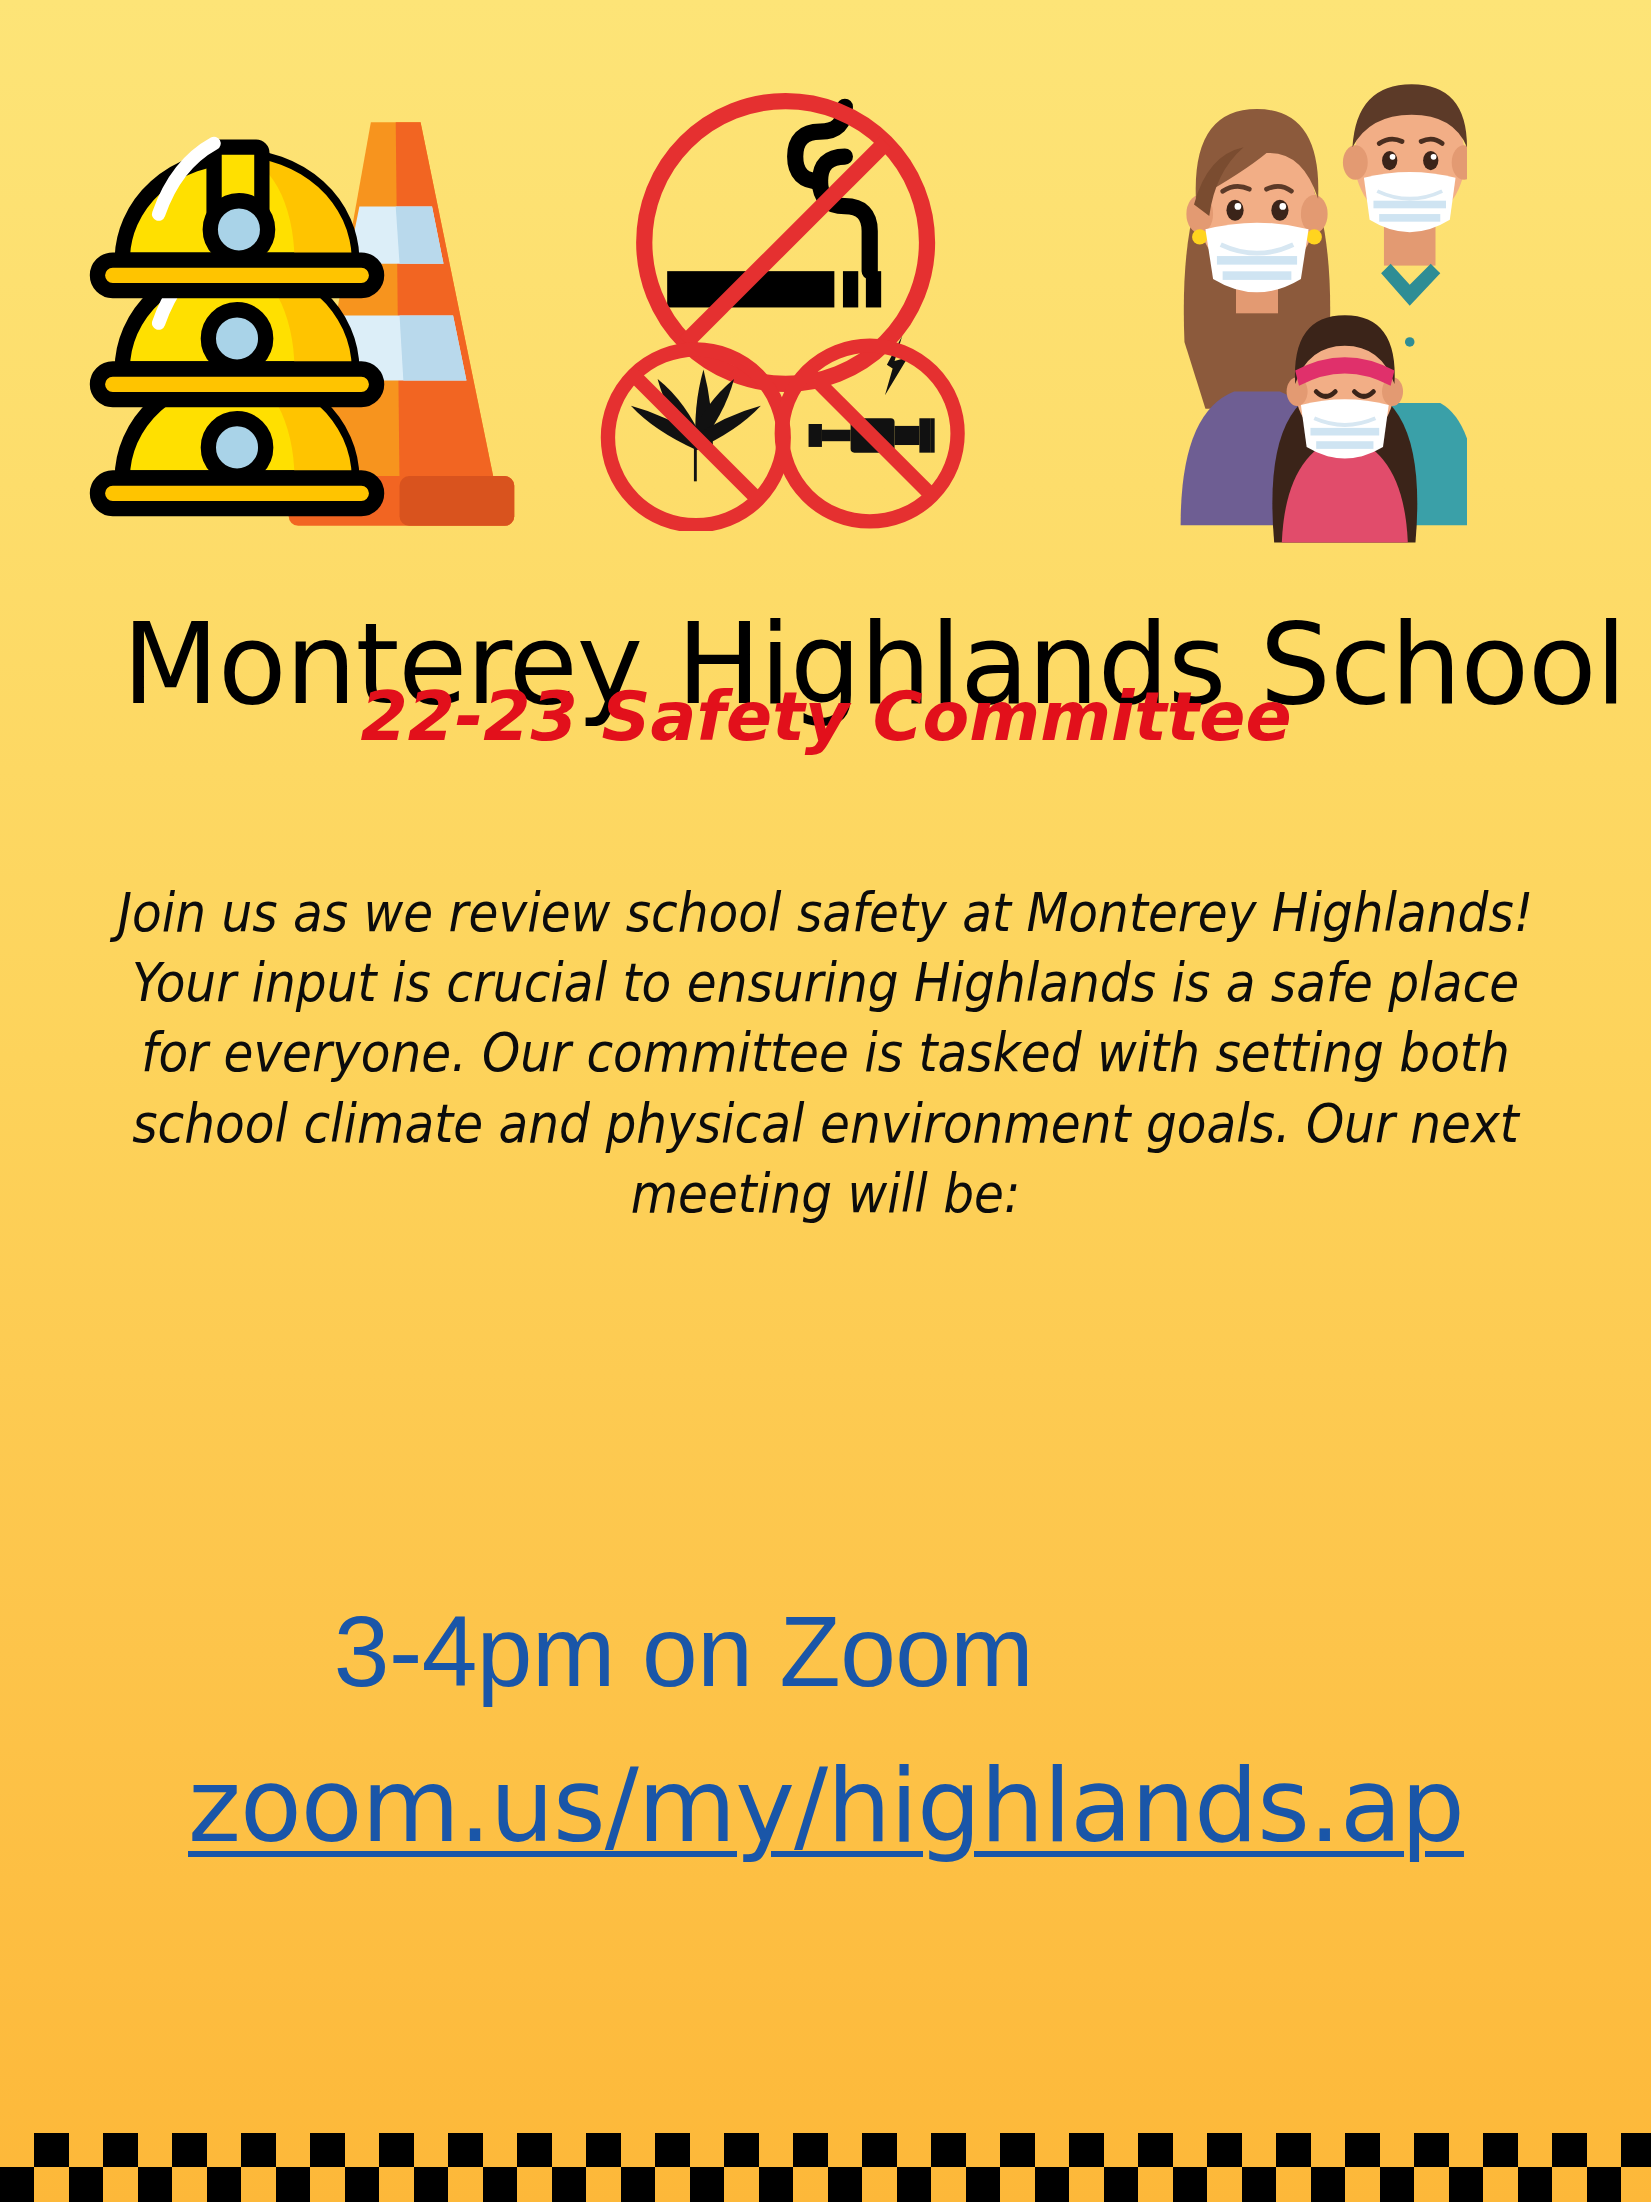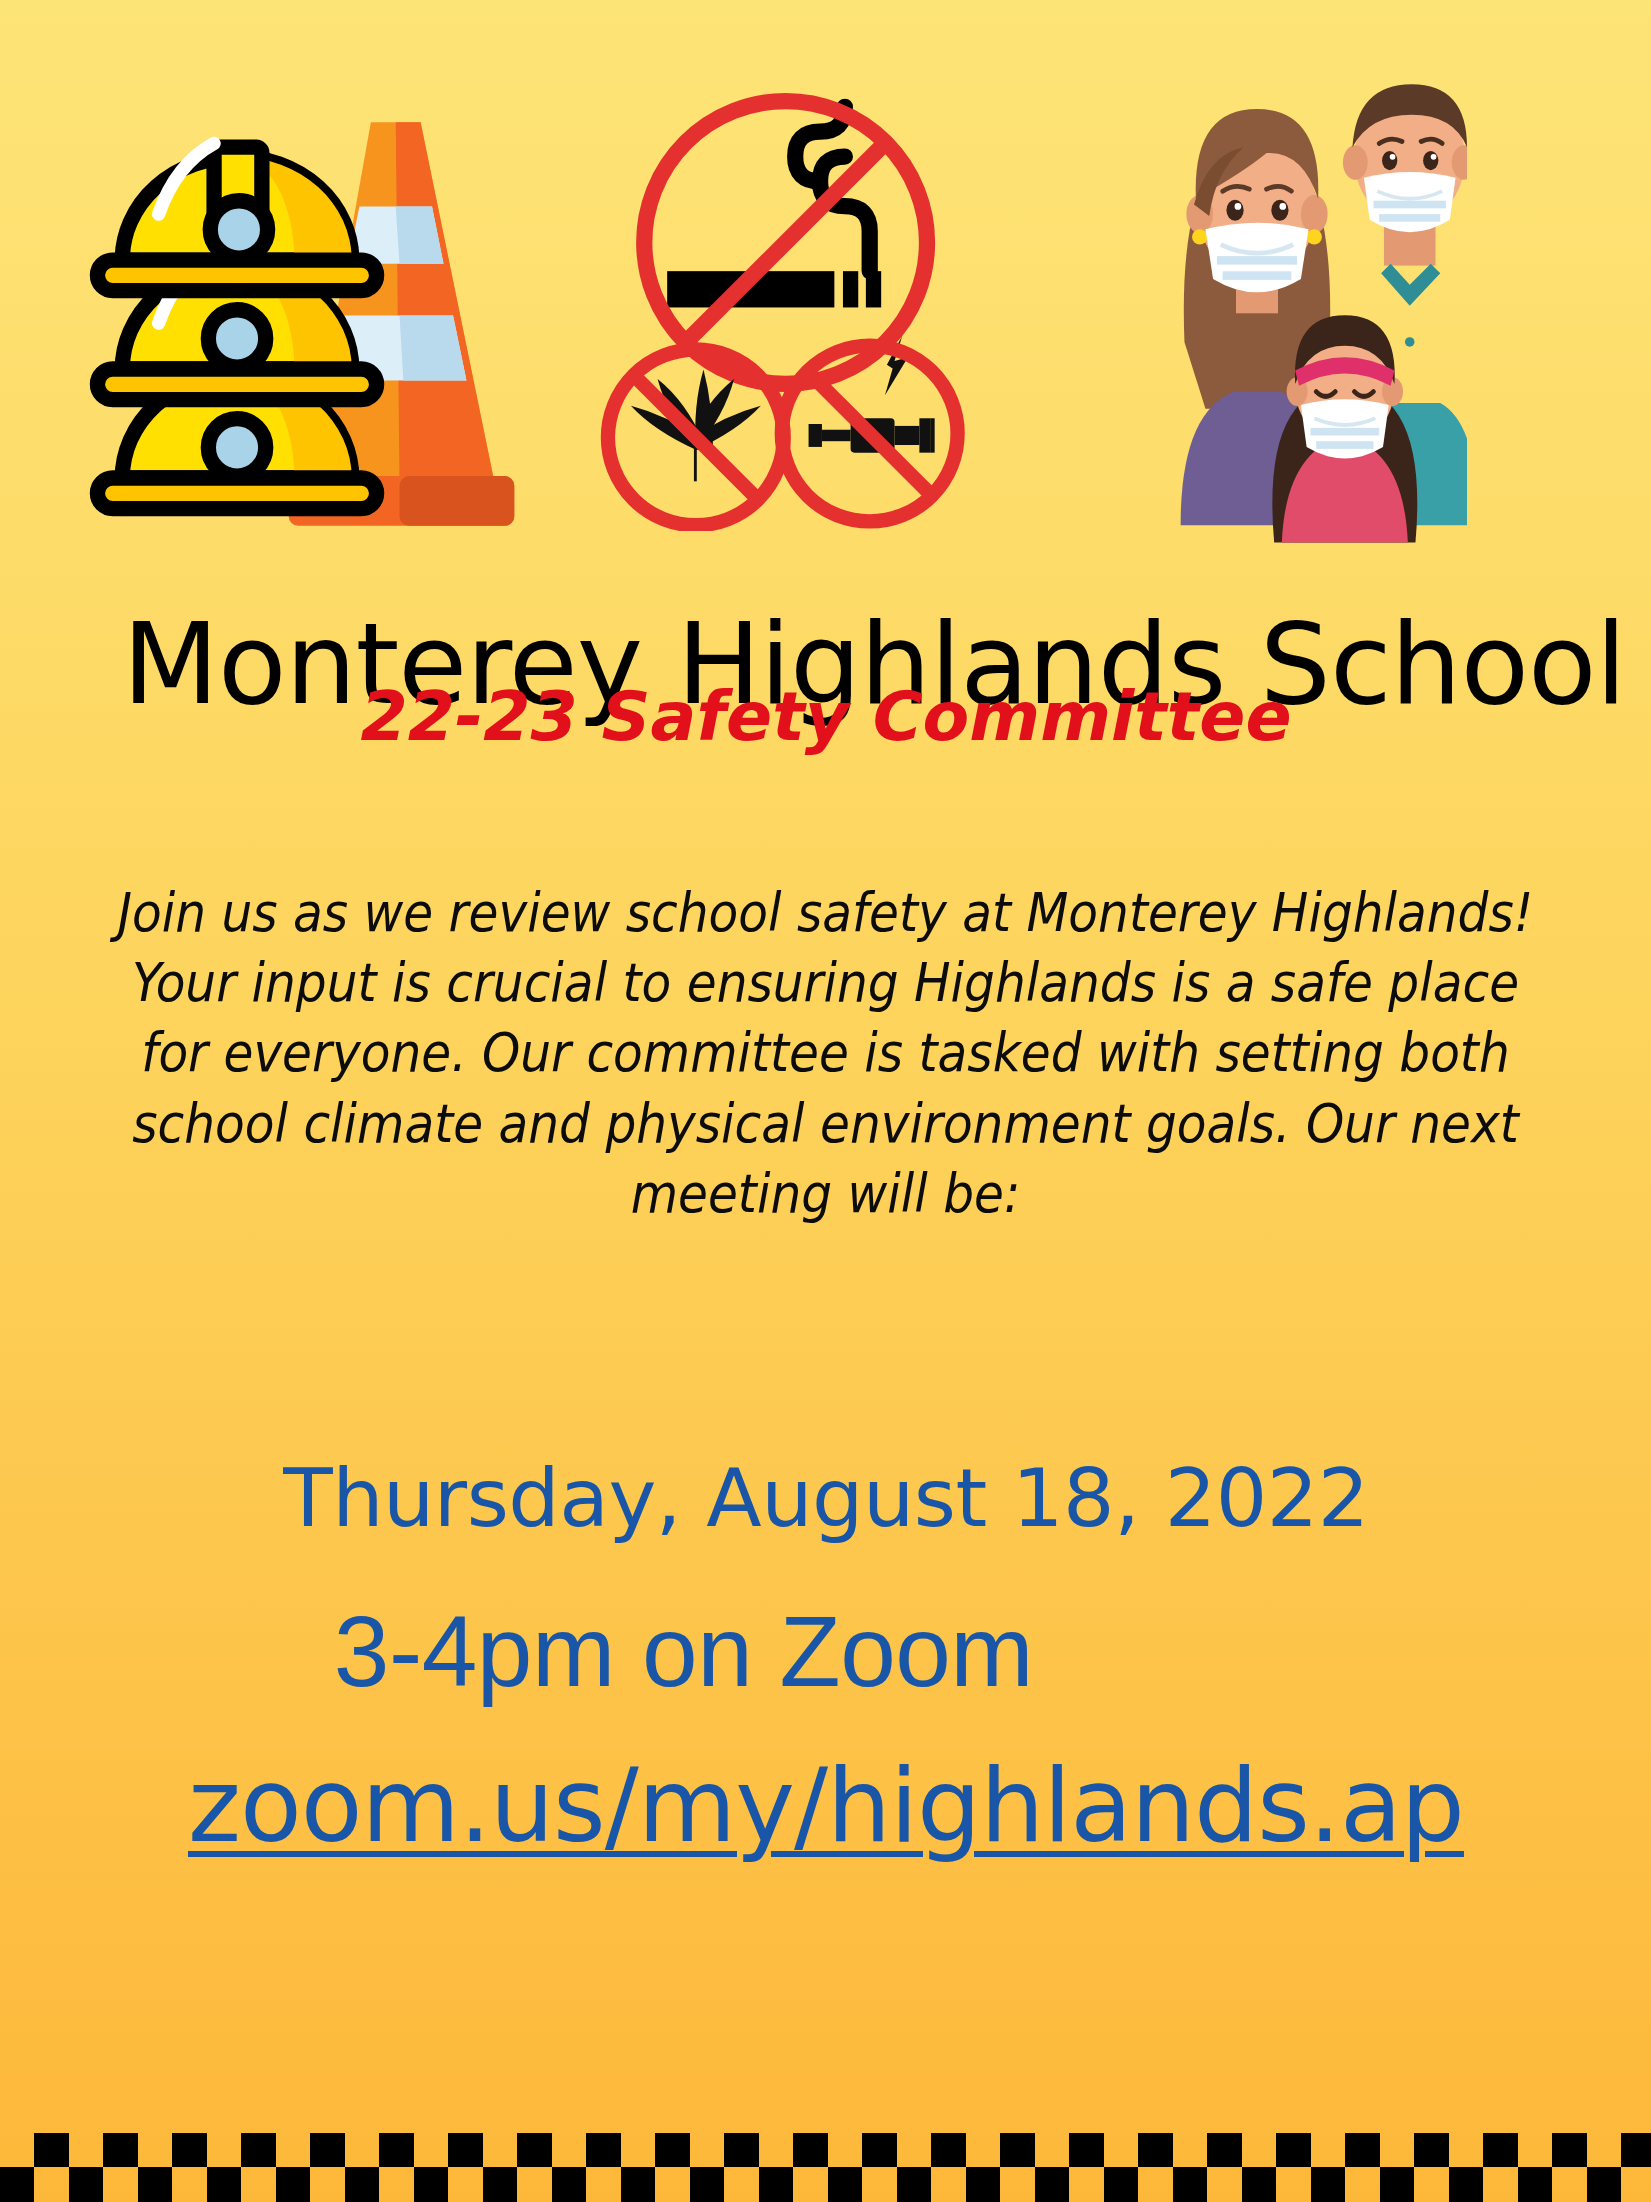--- a/index.html
+++ b/index.html
@@ -357,21 +357,20 @@
     </div>
 
   </div>
 
   <h1 class="title" style="font-size: 112px; padding-left: 48px;">Monterey Highlands School</h1>
 
   <div class="subtitle" style="font-size: 68px;">22-23 Safety Committee</div>
 
   <p class="body-copy">Join us as we review school safety at Monterey Highlands!  Your input is crucial to ensuring Highlands is a safe place for everyone.  Our committee is tasked with setting both school climate and physical environment goals.  Our next meeting will be:</p>
 
-  <div class="date-line" style="font-size: 81px;">Thursday, August 18, 2022</div>
 
   <div class="time-line" style="font-size: 100px;">3-4pm on Zoom</div>
 
   <a class="zoom-link" href="#" style="font-size: 101px;">zoom.us/my/highlands.ap</a>
 
 
   <div class="checker"></div>
 
 </div>
 

